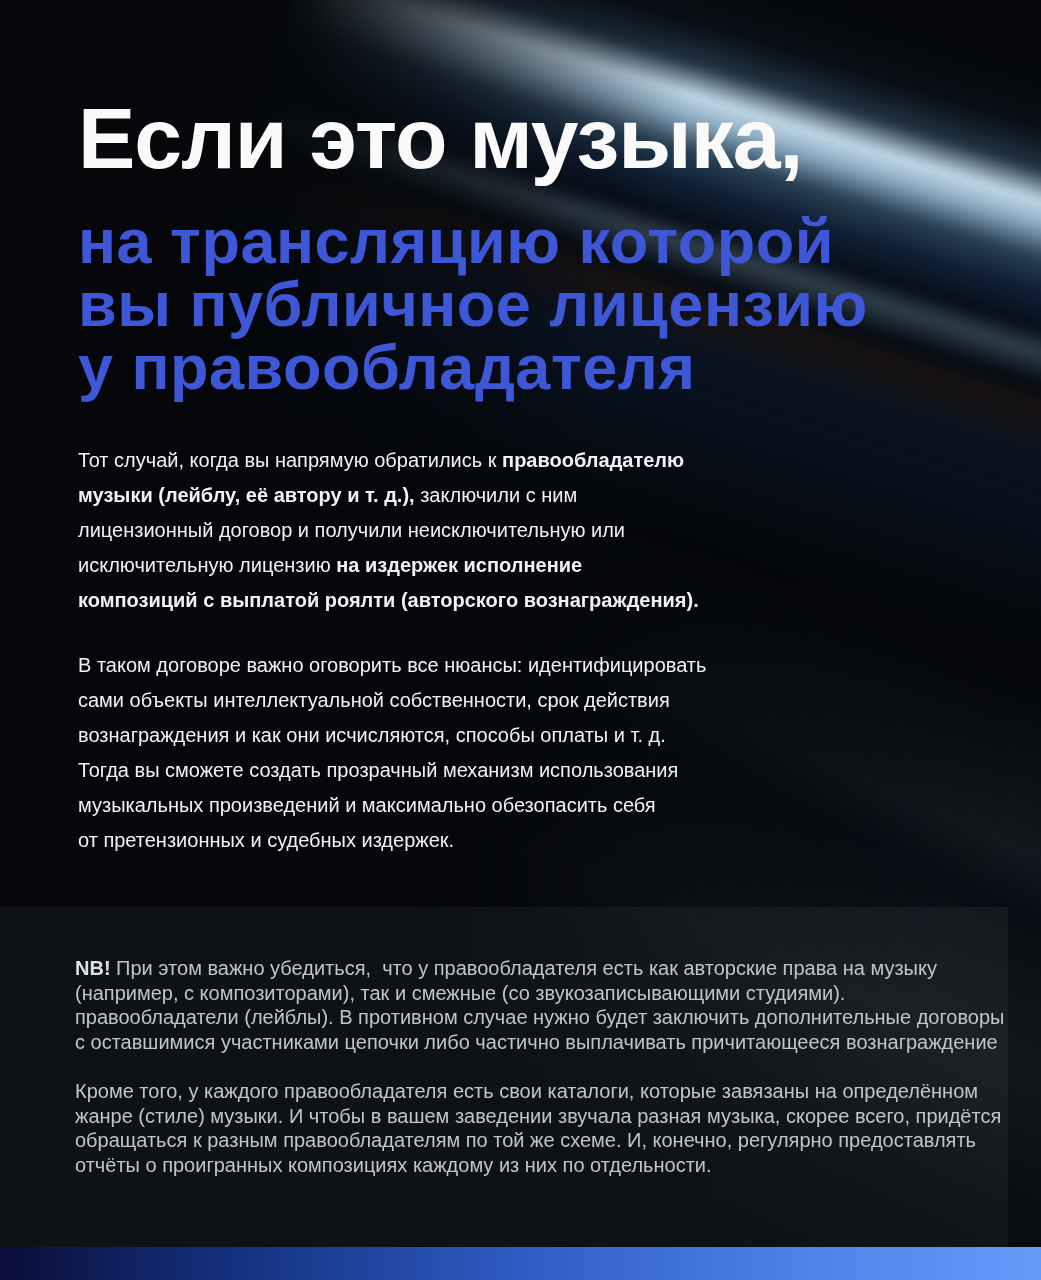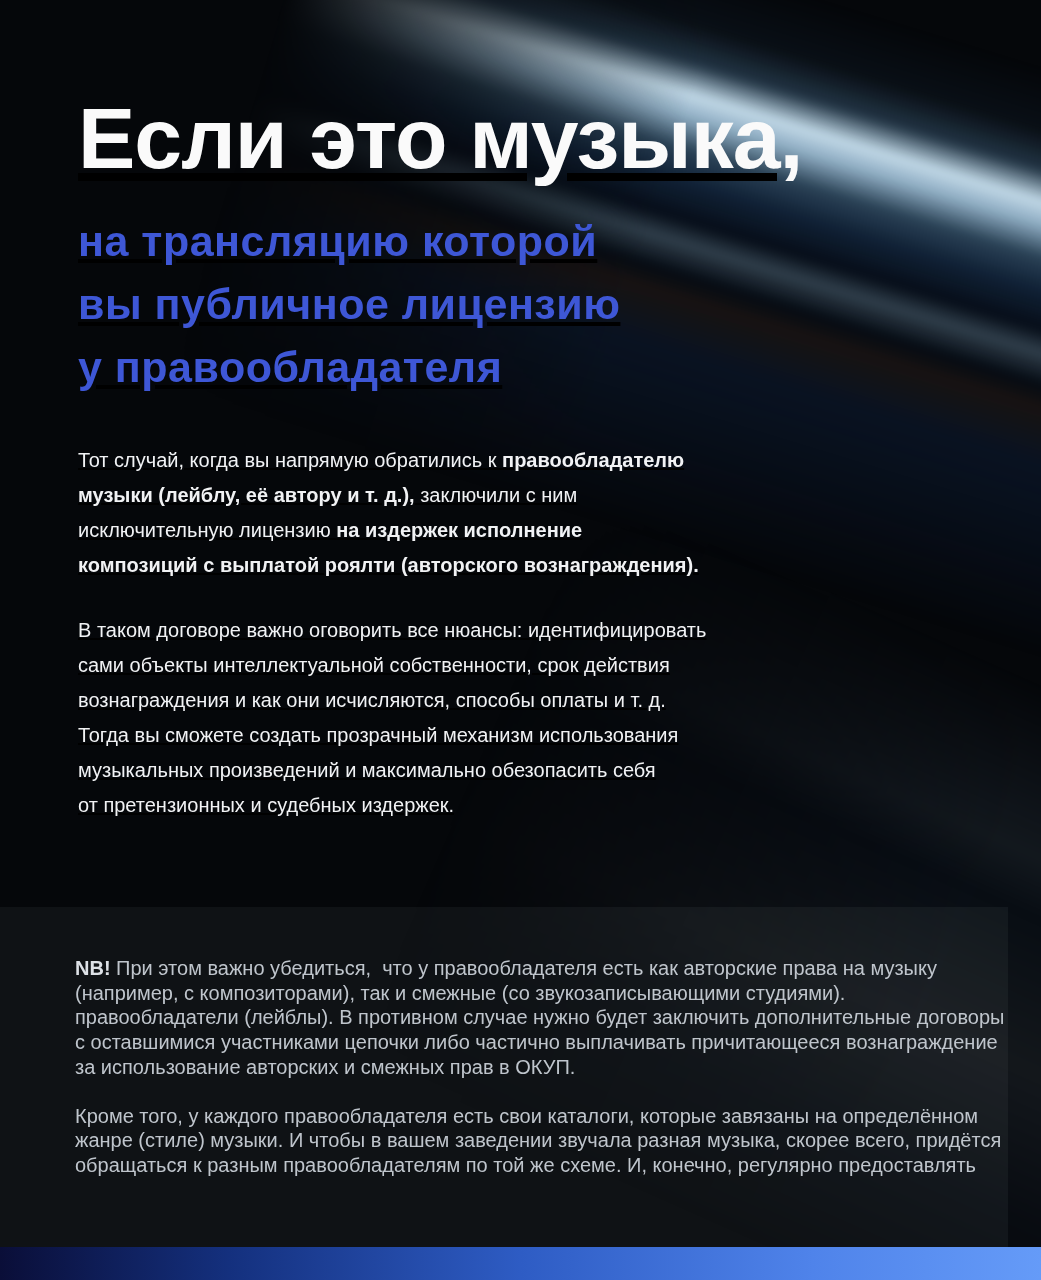--- a/index.html
+++ b/index.html
@@ -48,31 +48,30 @@
     filter:blur(3px);
     -webkit-mask-image:linear-gradient(90deg, transparent 25%, #000 60%);
     mask-image:linear-gradient(90deg, transparent 25%, #000 60%);
     z-index:0;
   }
   
   .content{
     position:absolute;inset:0;
     padding:94px 40px 0 78px;
     z-index:2;
-    text-decoration:underline;
   }
   .title{
     margin:0 0 28px 0;
     font-size:86px;line-height:88px;font-weight:700;
     letter-spacing:-1px;
     color:#fafafa;
   }
   .subtitle{
     margin:0 0 44px 0;
-    font-size:43px;line-height:63px;font-weight:700;
+    font-size:63px;line-height:63px;font-weight:700;
     letter-spacing:0.5px;
     color:var(--accent-blue,#3e57d6);
   }
   .para{
     font-size:20px;line-height:35px;font-weight:400;
     color:#f1f2f4;
     margin:0 0 30px 0;
   }
   .line{white-space:pre;}
   .b{font-weight:700;}
@@ -113,44 +112,45 @@
 
     <div class="subtitle">
         <div class="line"><span>на трансляцию которой</span></div>
         <div class="line"><span>вы публичное лицензию</span></div>
         <div class="line"><span>у правообладателя</span></div>
       </div>
 
     <div class="para">
         <div class="line"><span>Тот случай, когда вы напрямую обратились к </span><span class="b">правообладателю</span></div>
         <div class="line"><span class="b">музыки (лейблу, её автору и т. д.),</span><span> заключили с ним</span></div>
+        <div class="line"><span>лицензионный договор и получили неисключительную или</span></div>
         <div class="line"><span>исключительную лицензию </span><span class="b">на издержек исполнение</span></div>
         <div class="line"><span class="b">композиций с выплатой роялти (авторского вознаграждения).</span></div>
       </div>
 
     <div class="para">
         <div class="line"><span>В таком договоре важно оговорить все нюансы: идентифицировать</span></div>
         <div class="line"><span>сами объекты интеллектуальной собственности, срок действия</span></div>
         <div class="line"><span>вознаграждения и как они исчисляются, способы оплаты и т. д.</span></div>
         <div class="line"><span>Тогда вы сможете создать прозрачный механизм использования</span></div>
         <div class="line"><span>музыкальных произведений и максимально обезопасить себя</span></div>
         <div class="line"><span>от претензионных и судебных издержек.</span></div>
       </div>
   </div>
 
   <div class="note">
     <div class="note-par">
         <div class="line"><span class="b">NB!</span><span> При этом важно убедиться,  что у правообладателя есть как авторские права на музыку</span></div>
         <div class="line"><span>(например, с композиторами), так и смежные (со звукозаписывающими студиями).</span></div>
         <div class="line"><span>правообладатели (лейблы). В противном случае нужно будет заключить дополнительные договоры</span></div>
         <div class="line"><span>с оставшимися участниками цепочки либо частично выплачивать причитающееся вознаграждение</span></div>
-        <div class="line"><span>за использование авторских и смежных прав в ОКУП.</span></div>
       </div>
     <div class="note-par">
         <div class="line"><span>Кроме того, у каждого правообладателя есть свои каталоги, которые завязаны на определённом</span></div>
         <div class="line"><span>жанре (стиле) музыки. И чтобы в вашем заведении звучала разная музыка, скорее всего, придётся</span></div>
         <div class="line"><span>обращаться к разным правообладателям по той же схеме. И, конечно, регулярно предоставлять</span></div>
+        <div class="line"><span>отчёты о проигранных композициях каждому из них по отдельности.</span></div>
       </div>
   </div>
 
   <div class="bar"></div>
 
 </div>
 
 </body></html>

